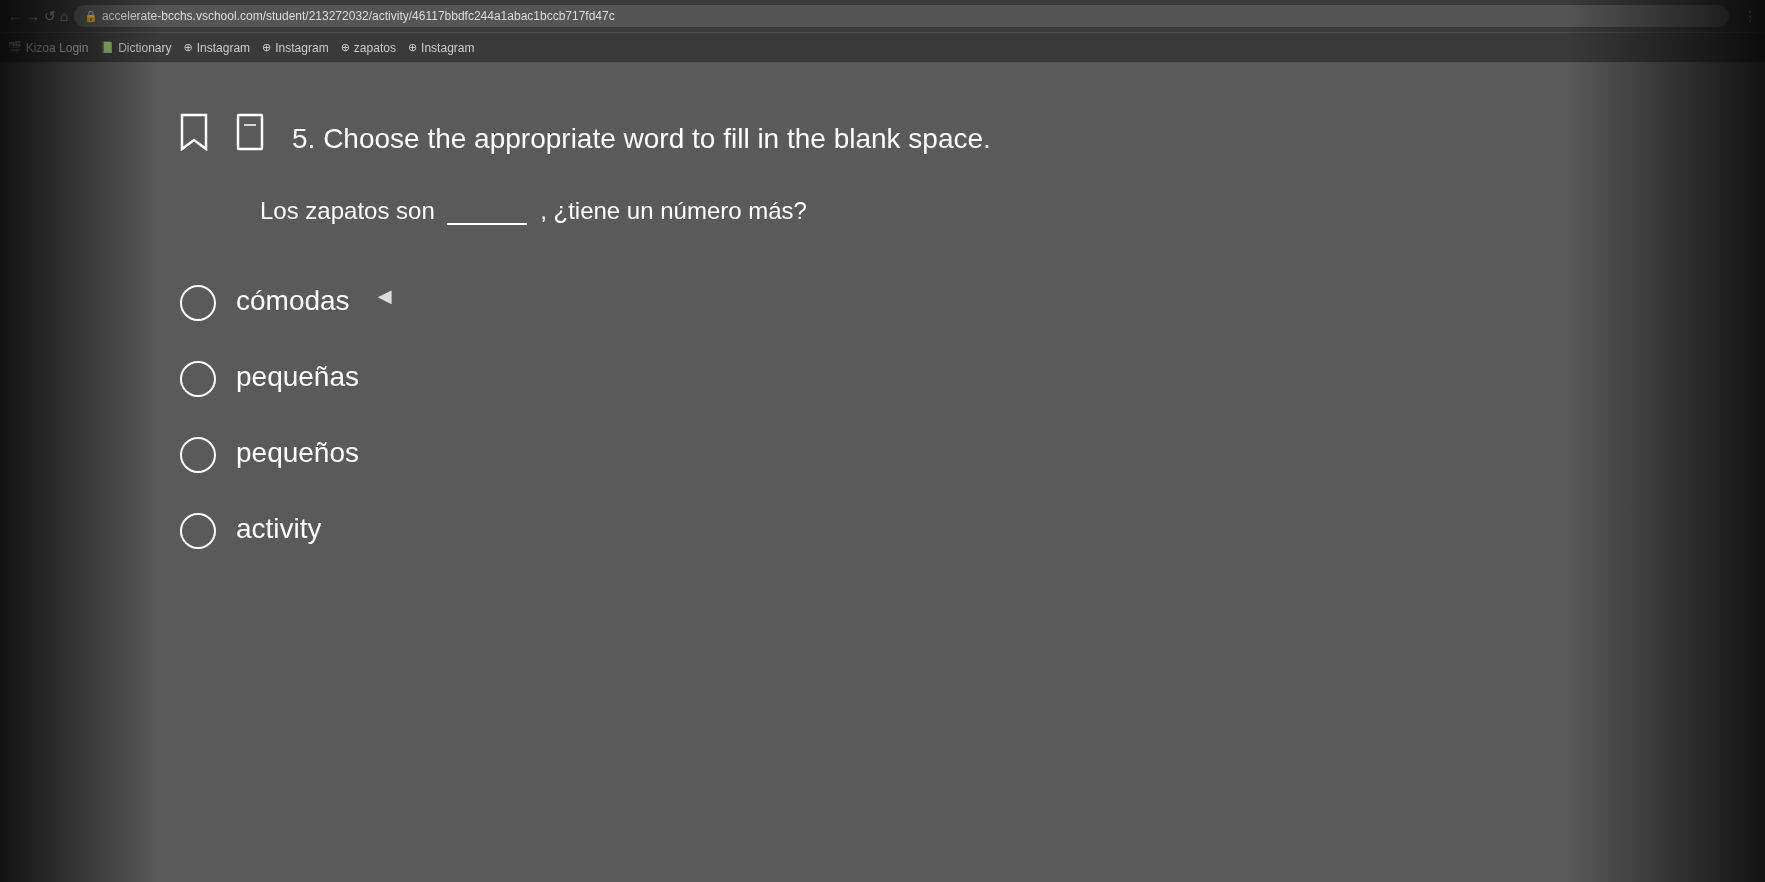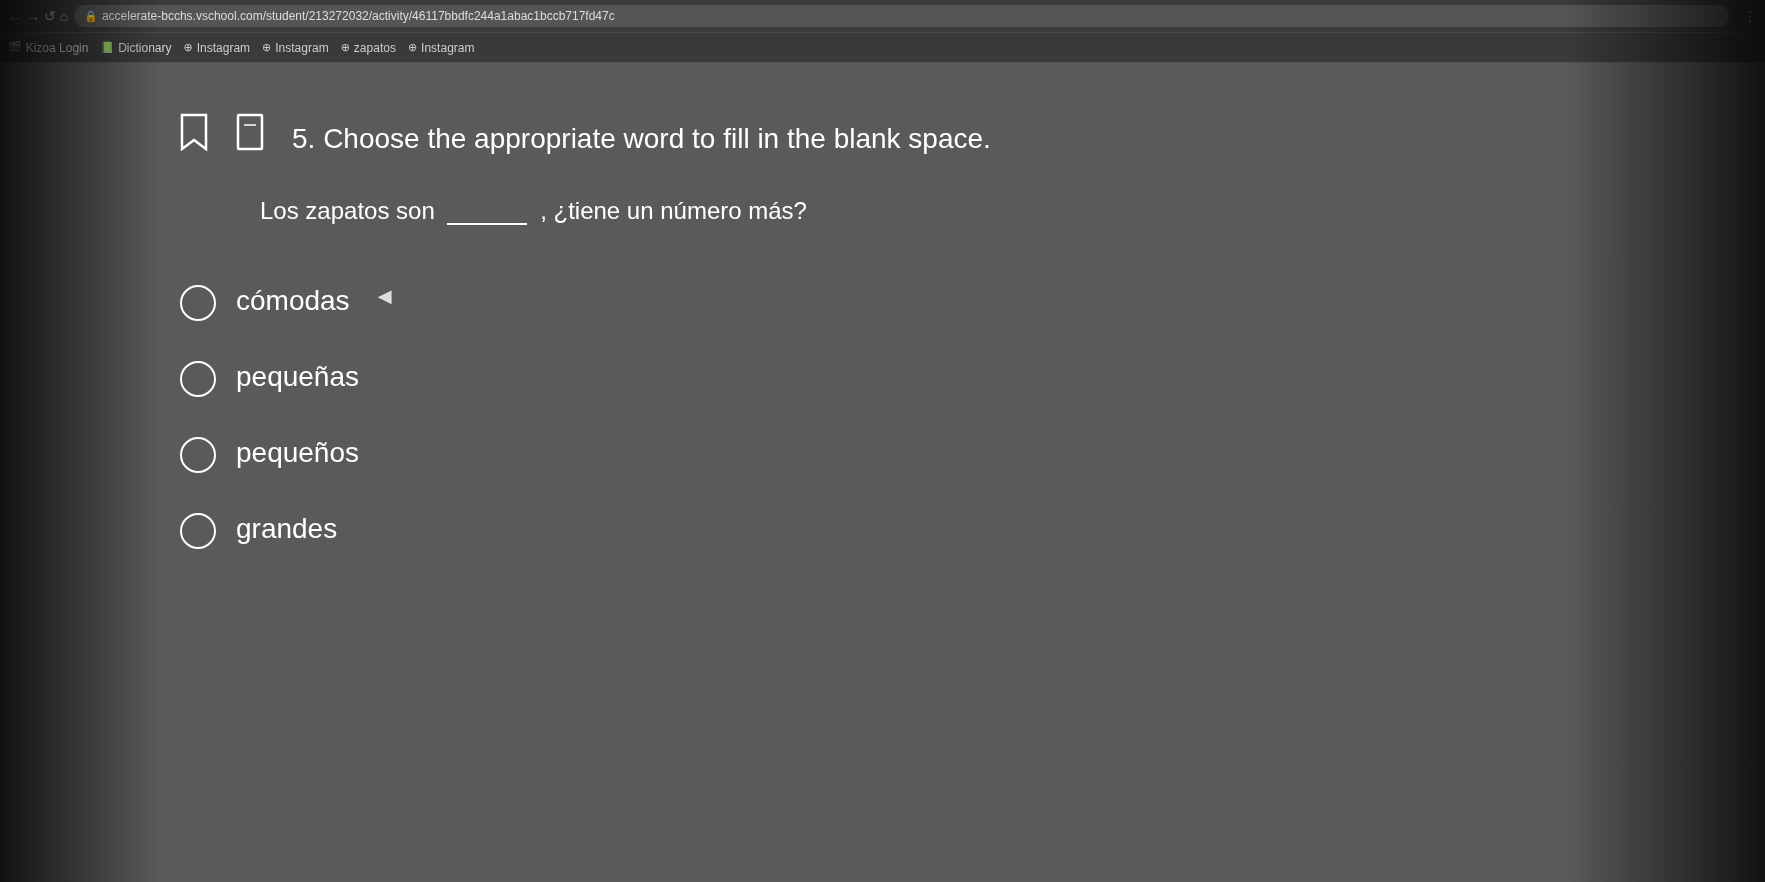--- a/index.html
+++ b/index.html
@@ -268,17 +268,17 @@
       <span class="answer-text">pequeñas</span>
     </div>
 
     <div class="answer-option">
       <div class="radio-circle"></div>
       <span class="answer-text">pequeños</span>
     </div>
 
     <div class="answer-option">
       <div class="radio-circle"></div>
-      <span class="answer-text">grandes</span>
+      <span class="answer-text">activity</span>
     </div>
 
   </div>
 </div>
 
 </body></html>

